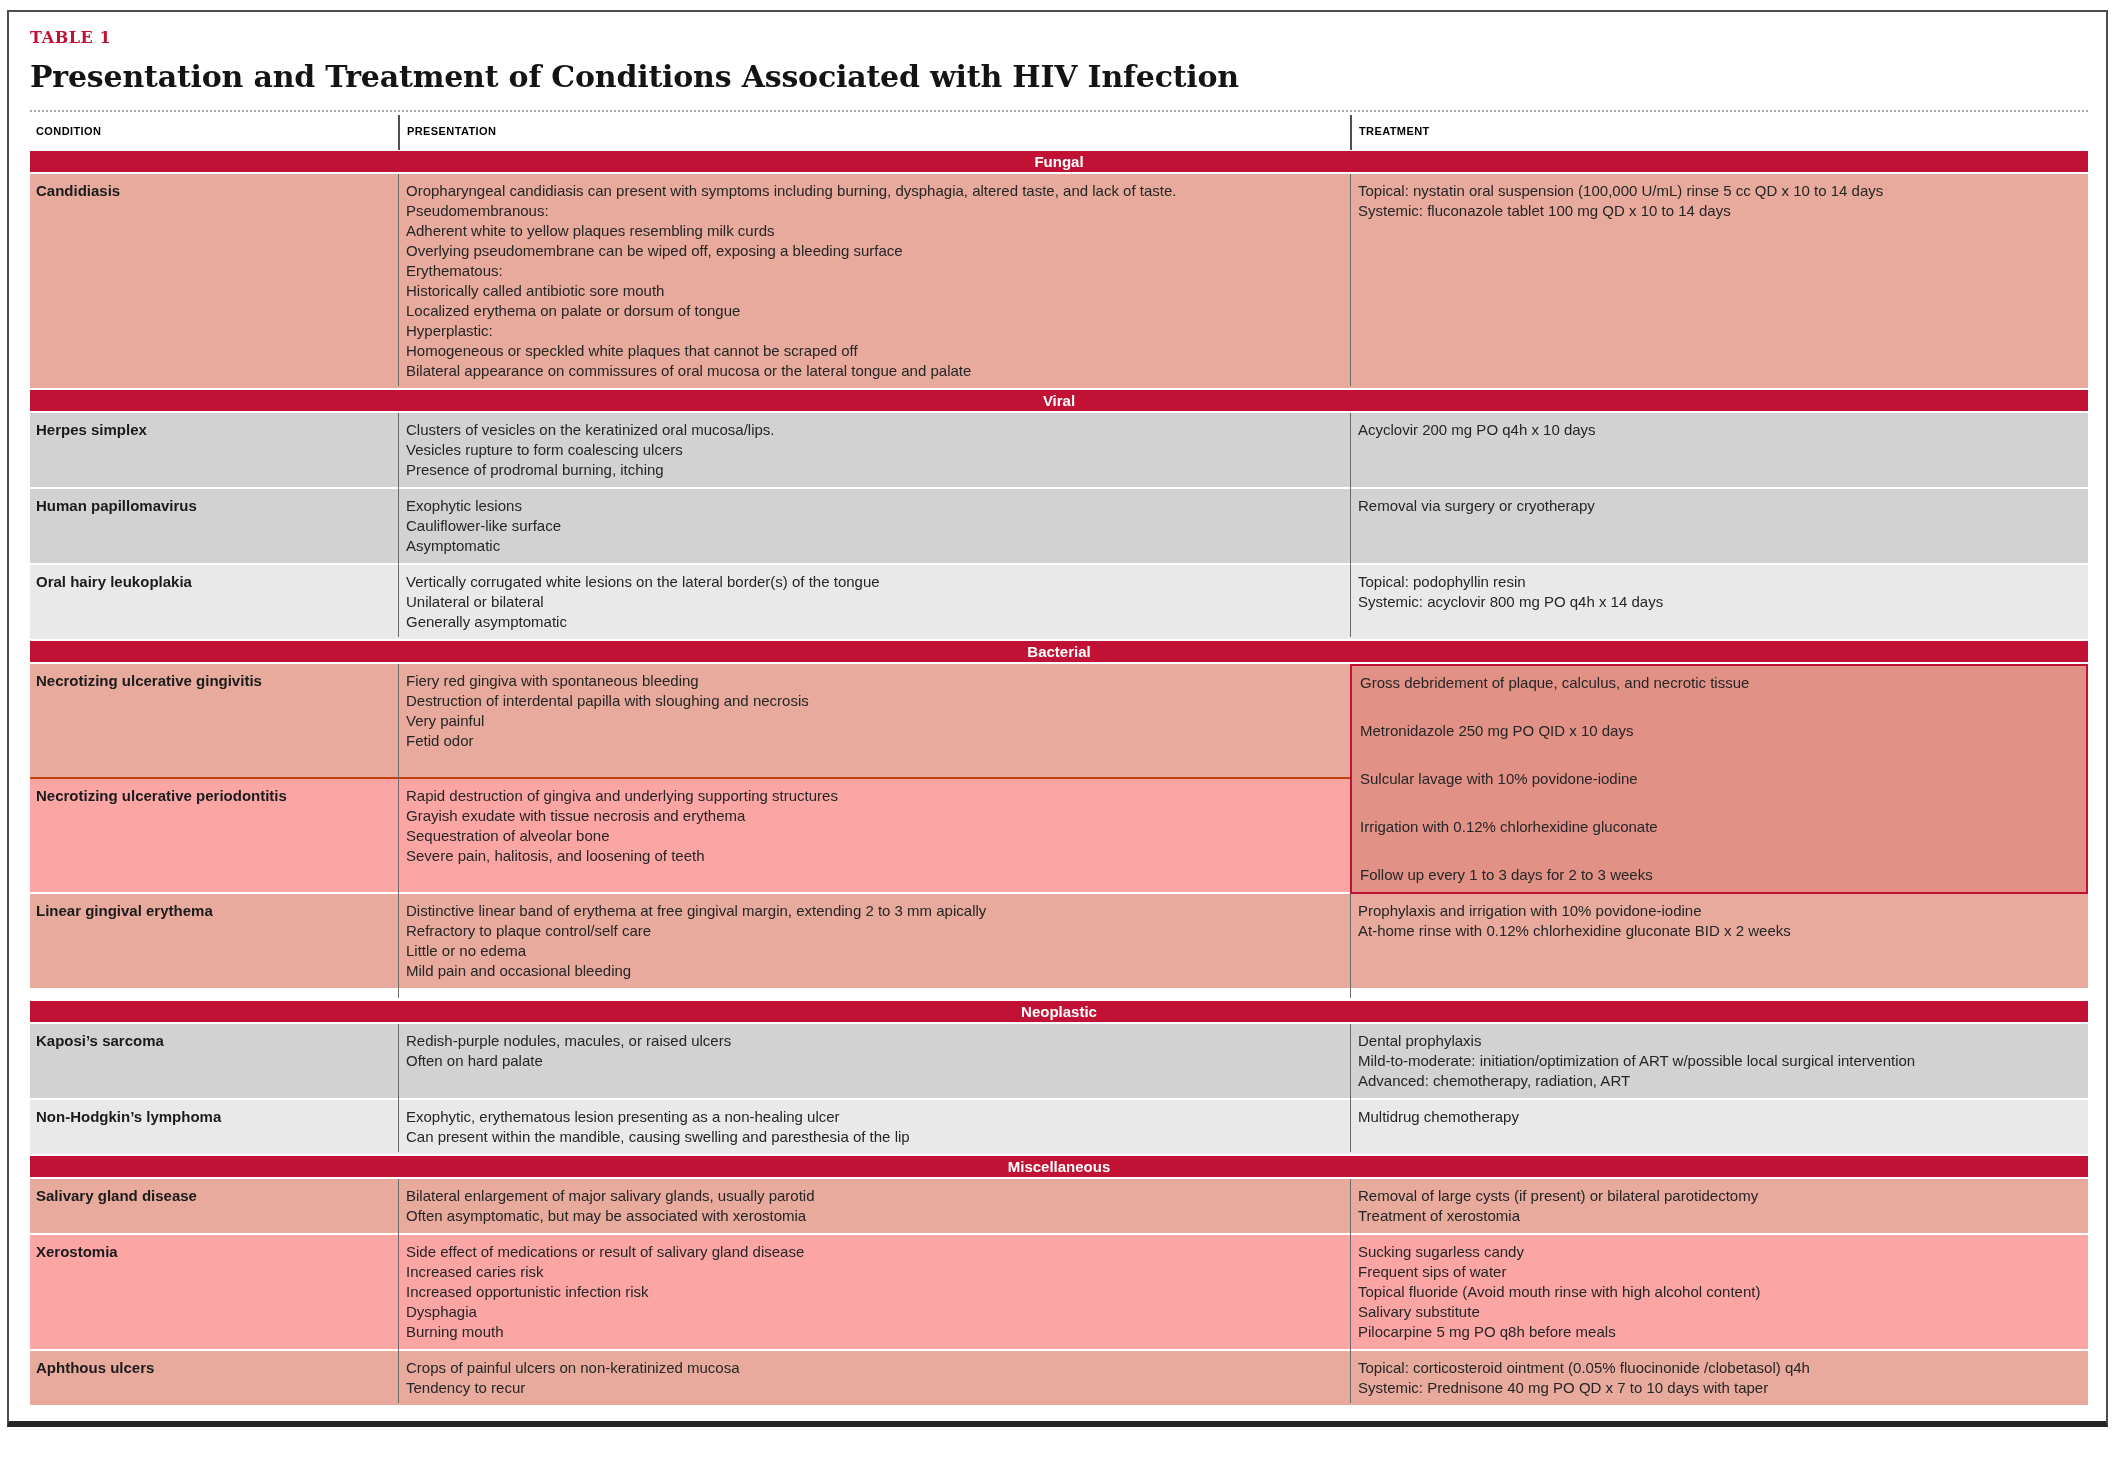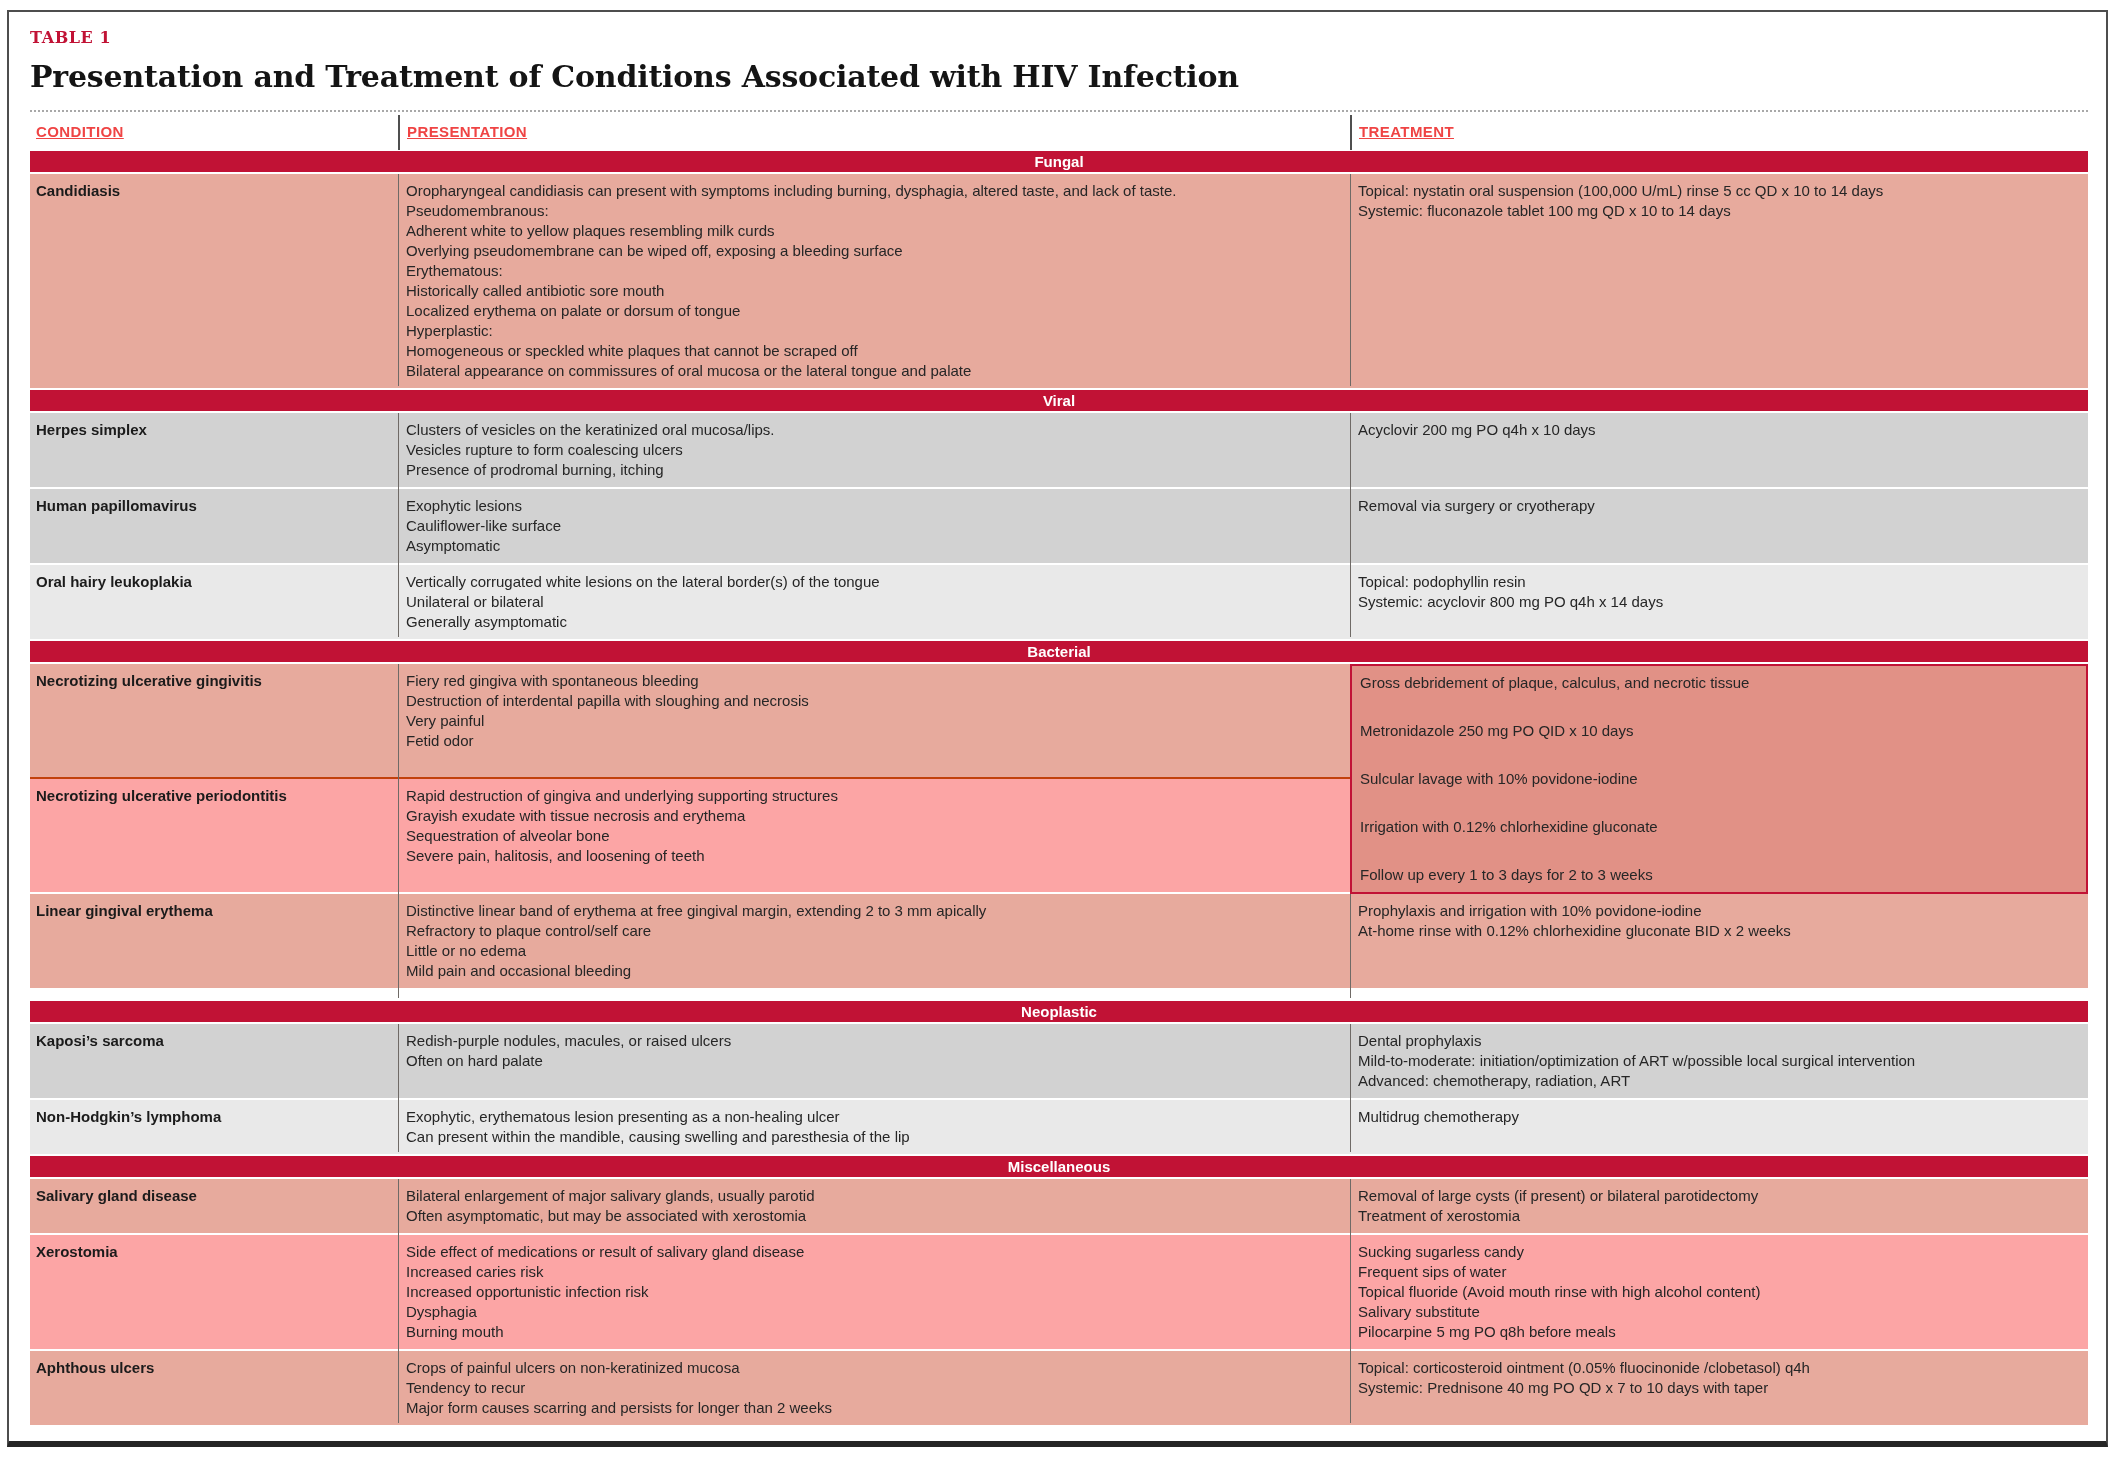--- a/index.html
+++ b/index.html
@@ -11,21 +11,21 @@
   .title{font-family:"DejaVu Serif",serif;font-weight:600;font-size:30px;color:#141414;
          margin:12px 0 0 0;letter-spacing:-.2px;}
   .dotted{border-top:2px dotted #a8a8a8;margin-top:16px;width:2058px;}
   .tablewrap{width:2058px;}
   .colheads{display:grid;grid-template-columns:368px 952px 738px;position:relative;
             height:38px;align-items:center;}
   .colheads::before,.colheads::after{content:"";position:absolute;top:3px;bottom:0;width:2px;
             background:#4f4f4f;}
   .colheads::before{left:368px;}
   .colheads::after{left:1320px;}
-  .ch{font-weight:bold;font-size:15px;letter-spacing:.4px;color:#ef4444;padding-left:6px;text-decoration:underline;}
+  .ch{font-weight:bold;font-size:11px;letter-spacing:.4px;color:#000000;padding-left:6px;}
   .ch2{padding-left:9px;}
   .band{height:21px;background:#c11235;color:#fff;font-weight:bold;font-size:15px;
         display:flex;align-items:center;justify-content:center;margin:1px 0 2px 0;}
   .rows{position:relative;}
   .rows::before,.rows::after{content:"";position:absolute;top:0;bottom:2px;width:1px;
         background:#6f6a66;z-index:4;}
   .rows::before{left:368px;}
   .rows::after{left:1320px;}
   .row{display:grid;grid-template-columns:368px 952px 738px;margin-bottom:2px;}
   .mergedgrid{display:grid;grid-template-columns:368px 952px 738px;margin-bottom:0;}
@@ -203,21 +203,20 @@
               <div class="line">Topical fluoride (Avoid mouth rinse with high alcohol content)</div>
               <div class="line">Salivary substitute</div>
               <div class="line">Pilocarpine 5 mg PO q8h before meals</div>
             </div>
           </div>
           <div class="row">
             <div class="cell cond salmon dark">Aphthous ulcers</div>
             <div class="cell salmon dark">
               <div class="line">Crops of painful ulcers on non-keratinized mucosa</div>
               <div class="line">Tendency to recur</div>
-              <div class="line">Major form causes scarring and persists for longer than 2 weeks</div>
             </div>
             <div class="cell salmon dark">
               <div class="line">Topical: corticosteroid ointment (0.05% fluocinonide /clobetasol) q4h</div>
               <div class="line">Systemic: Prednisone 40 mg PO QD x 7 to 10 days with taper</div>
             </div>
           </div>
         </div>
       </div>
   </div>
 </div>

